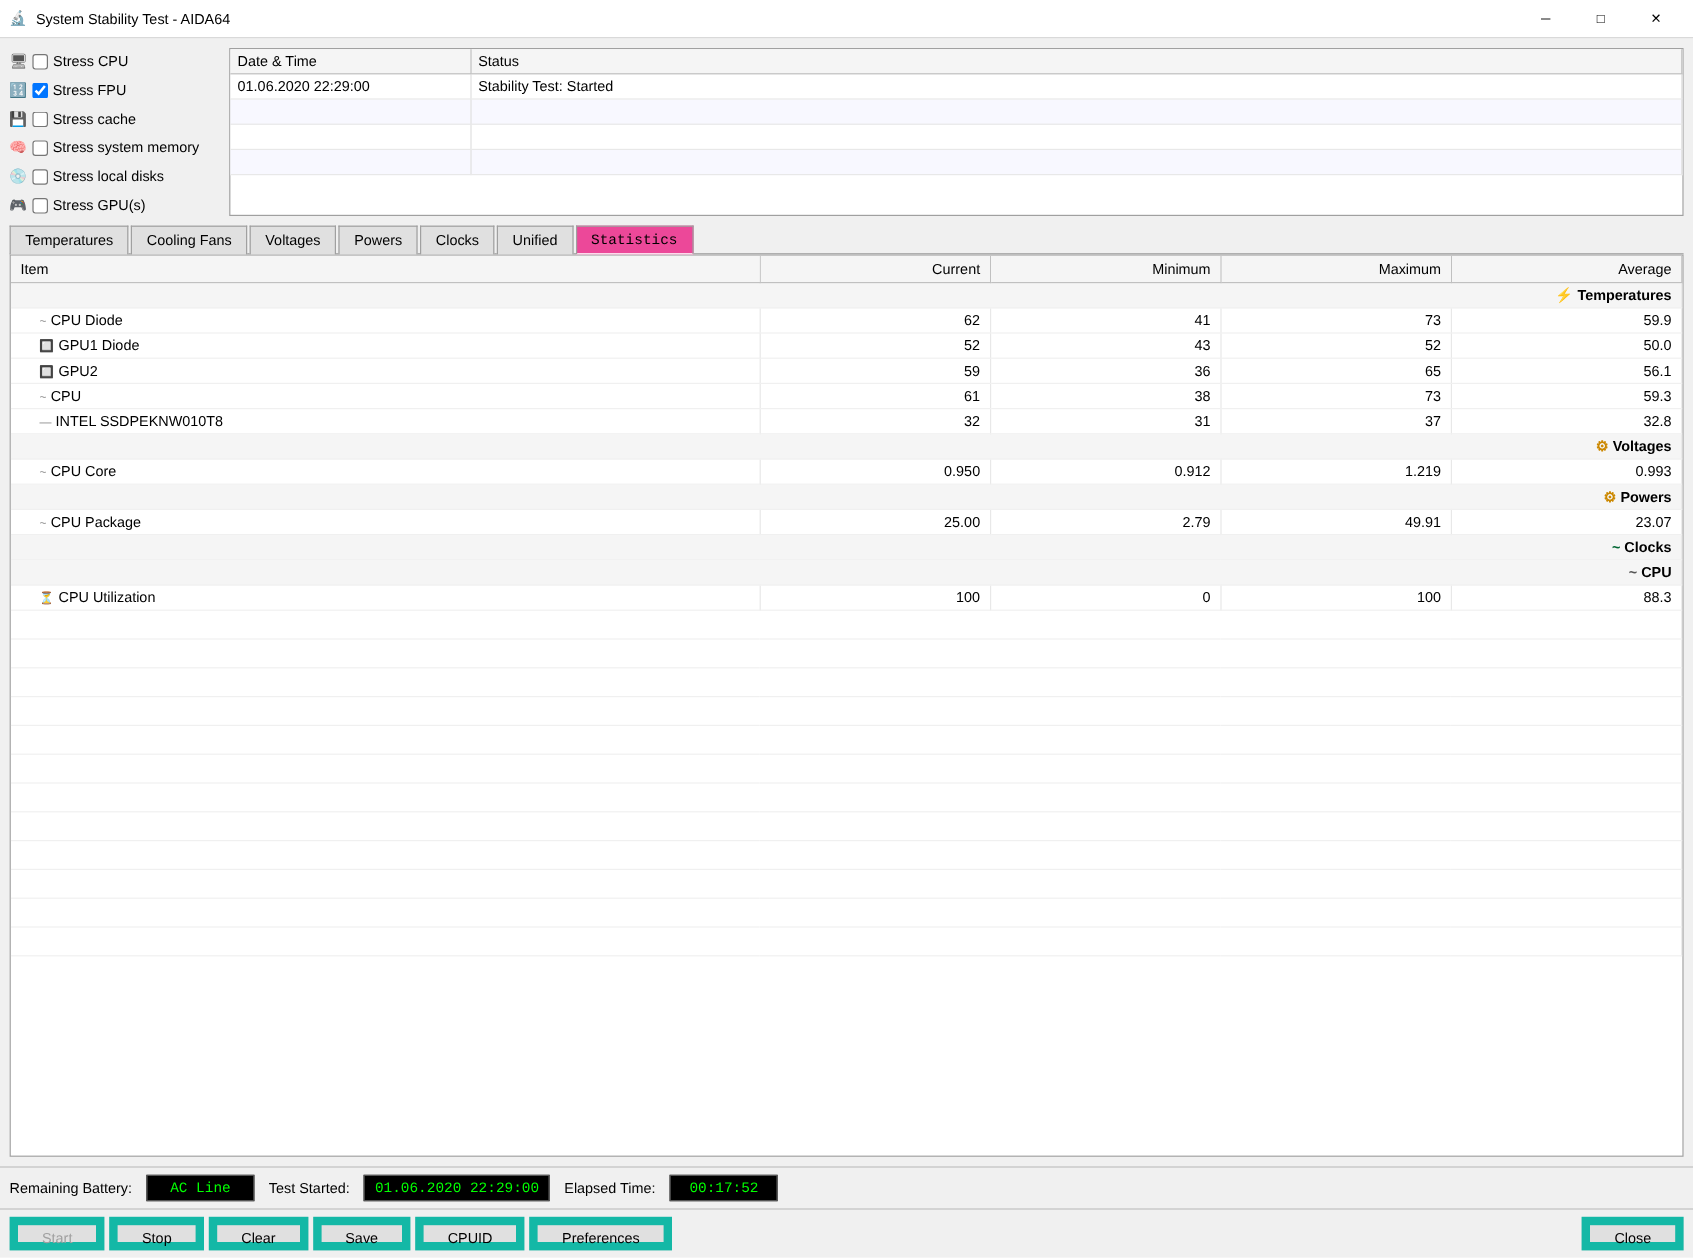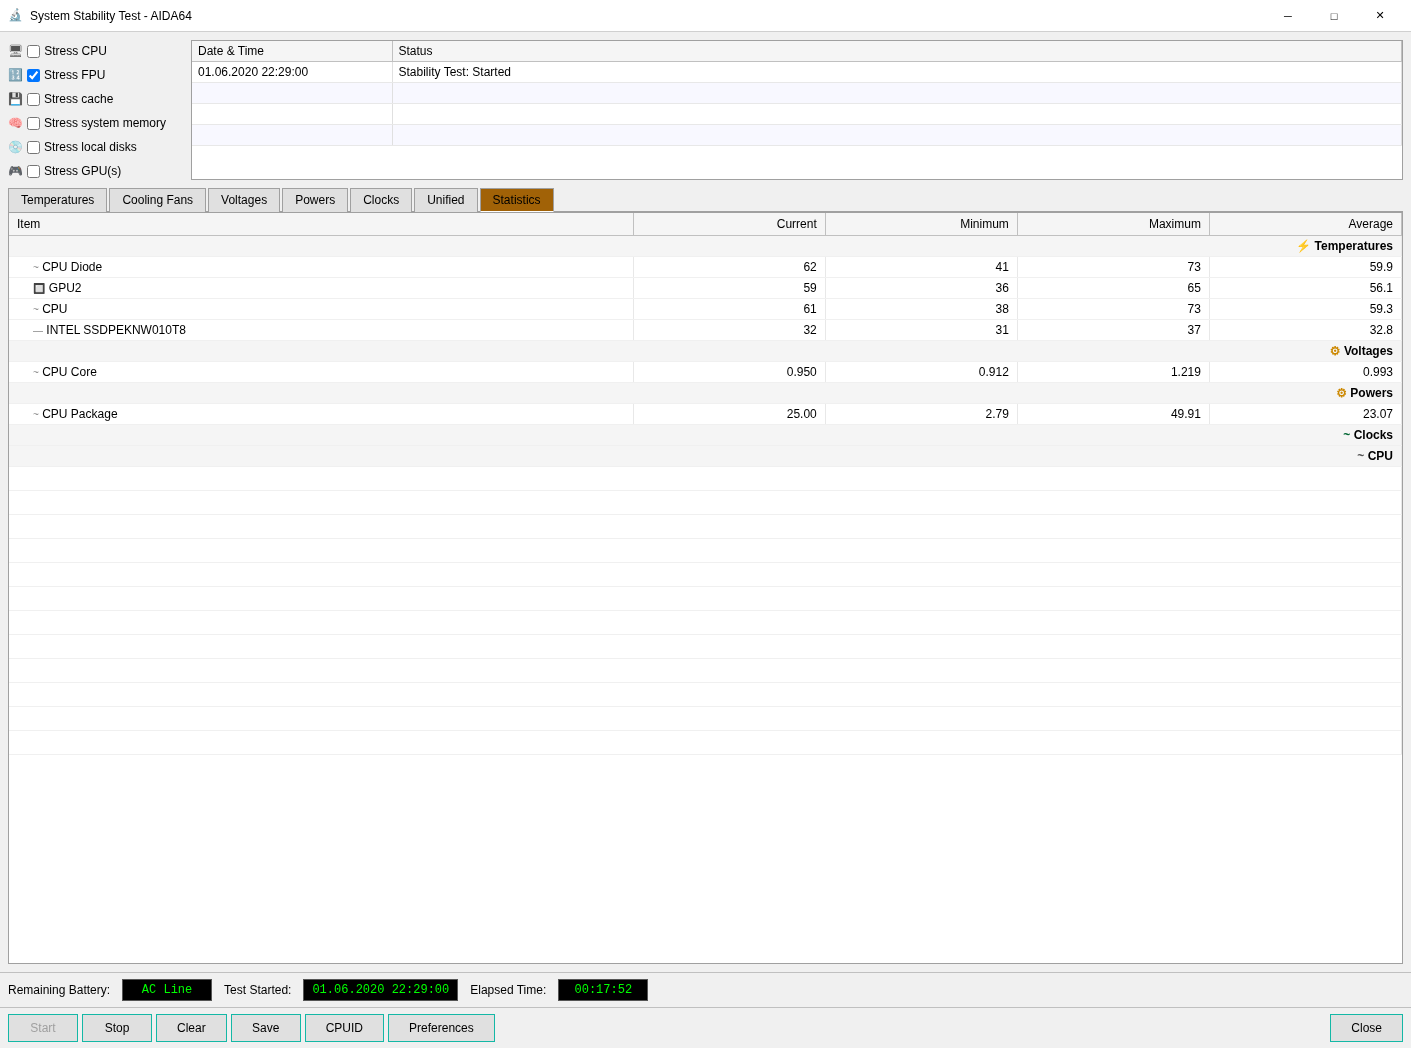--- a/index.html
+++ b/index.html
@@ -131,23 +131,24 @@
       border: 1px solid #a0a0a0;
       border-bottom: none;
       background: #e0e0e0;
       cursor: pointer;
       font-size: 12px;
       margin-right: 2px;
       margin-bottom: -1px;
       position: relative;
     }
     .tab.active {
-      background: #a16207;
+      background: #ec4899;
       border-bottom: 1px solid #fff;
       z-index: 1;
+      font-family: Liberation Mono, monospace;
     }
 
     
     .stats-container {
       flex: 1;
       border: 1px solid #a0a0a0;
       background: #fff;
       overflow-y: auto;
     }
     .stats-table {
@@ -222,21 +223,21 @@
       display: flex;
       align-items: center;
       padding: 6px 8px;
       background: #f0f0f0;
       border-top: 1px solid #c0c0c0;
       gap: 4px;
       flex-shrink: 0;
     }
     .btn {
       padding: 4px 20px;
-      border: 1px solid #14b8a6;
+      border: 7px solid #14b8a6;
       background: #e0e0e0;
       cursor: pointer;
       font-size: 12px;
       min-width: 70px;
       height: 28px;
     }
     .btn:disabled { color: #a0a0a0; cursor: default; }
     .btn-close {
       margin-left: auto;
     }
@@ -362,20 +363,30 @@
               <span>CPU Diode</span>
             </td>
             <td>62</td>
             <td>41</td>
             <td>73</td>
             <td>59.9</td>
           </tr>
           <tr>
             <td class="item-indent">
               <span style="color:#0055aa;font-size:10px;">🔲</span>
+              <span>GPU1 Diode</span>
+            </td>
+            <td>52</td>
+            <td>43</td>
+            <td>52</td>
+            <td>50.0</td>
+          </tr>
+          <tr>
+            <td class="item-indent">
+              <span style="color:#0055aa;font-size:10px;">🔲</span>
               <span>GPU2</span>
             </td>
             <td>59</td>
             <td>36</td>
             <td>65</td>
             <td>56.1</td>
           </tr>
           <tr>
             <td class="item-indent">
               <span style="color:#888;font-size:10px;">~</span>
@@ -436,20 +447,30 @@
               <span style="color:#006633;">~</span>
               <span>Clocks</span>
             </td>
           </tr>
 
           <tr class="section-header">
             <td colspan="5">
               <span style="color:#555;">~</span>
               <span>CPU</span>
             </td>
+          </tr>
+          <tr>
+            <td class="item-indent">
+              <span style="color:#cc6600;font-size:10px;">⏳</span>
+              <span>CPU Utilization</span>
+            </td>
+            <td>100</td>
+            <td>0</td>
+            <td>100</td>
+            <td>88.3</td>
           </tr>
 
           <tr style="height:24px;">
               <td colspan="5"></td>
             </tr>
           <tr style="height:24px;">
               <td colspan="5"></td>
             </tr>
           <tr style="height:24px;">
               <td colspan="5"></td>

